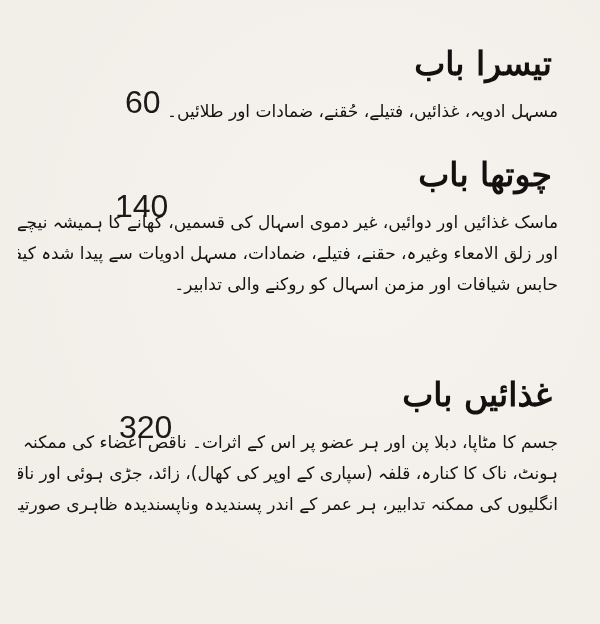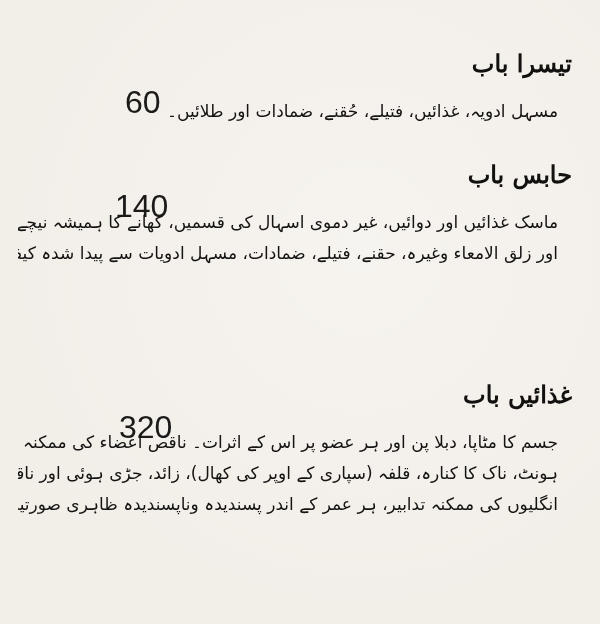--- a/index.html
+++ b/index.html
@@ -30,25 +30,25 @@
       direction: rtl;
       white-space: nowrap;
     }
     .section {
       position: absolute;
       left: 0;
       width: 600px;
     }
     .chapter-title {
       position: absolute;
-      right: 28px;
+      right: 48px;
       direction: rtl;
       font-family: "DejaVu Serif", serif;
       font-weight: bold;
-      font-size: 24px;
+      font-size: 33px;
       line-height: 40px;
       white-space: nowrap;
       color: #121110;
     }
     .page-number {
       position: absolute;
       font-family: "Liberation Sans", sans-serif;
       font-size: 32px;
       line-height: 30px;
       color: #1b1a19;
@@ -81,25 +81,26 @@
 
   <div class="section" style="top:0;">
     <div class="chapter-title" style="top:44px;">تیسرا باب</div>
     <div class="page-number" style="top:55px; left:125px;">60</div>
     <div class="desc" style="top:96px;">
       <span class="desc-line">مسہل ادویہ، غذائیں، فتیلے، حُقنے، ضمادات اور طلائیں۔</span>
     </div>
   </div>
 
   <div class="section" style="top:0;">
-    <div class="chapter-title" style="top:155px;">حابس باب</div>
+    <div class="chapter-title" style="top:155px;">چوتھا باب</div>
     <div class="page-number" style="top:159px; left:115px;">140</div>
     <div class="desc" style="top:207px;">
       <span class="desc-line">ماسک غذائیں اور دوائیں، غیر دموی اسہال کی قسمیں، کھانے کا ہمیشہ نیچے اتر جانا</span>
       <span class="desc-line">اور زلق الامعاء وغیرہ، حقنے، فتیلے، ضمادات، مسہل ادویات سے پیدا شدہ کیفیت،</span>
+      <span class="desc-line">حابس شیافات اور مزمن اسہال کو روکنے والی تدابیر۔</span>
     </div>
   </div>
 
   <div class="section" style="top:0;">
     <div class="chapter-title" style="top:375px;">غذائیں باب</div>
     <div class="page-number" style="top:380px; left:119px;">320</div>
     <div class="desc" style="top:427px;">
       <span class="desc-line">جسم کا مٹاپا، دبلا پن اور ہر عضو پر اس کے اثرات۔ ناقص اعضاء کی ممکنہ تدبیر مثلاً</span>
       <span class="desc-line">ہونٹ، ناک کا کنارہ، قلفہ (سپاری کے اوپر کی کھال)، زائد، جڑی ہوئی اور ناقص</span>
       <span class="desc-line">انگلیوں کی ممکنہ تدابیر، ہر عمر کے اندر پسندیدہ وناپسندیدہ ظاہری صورتیں اور</span>

